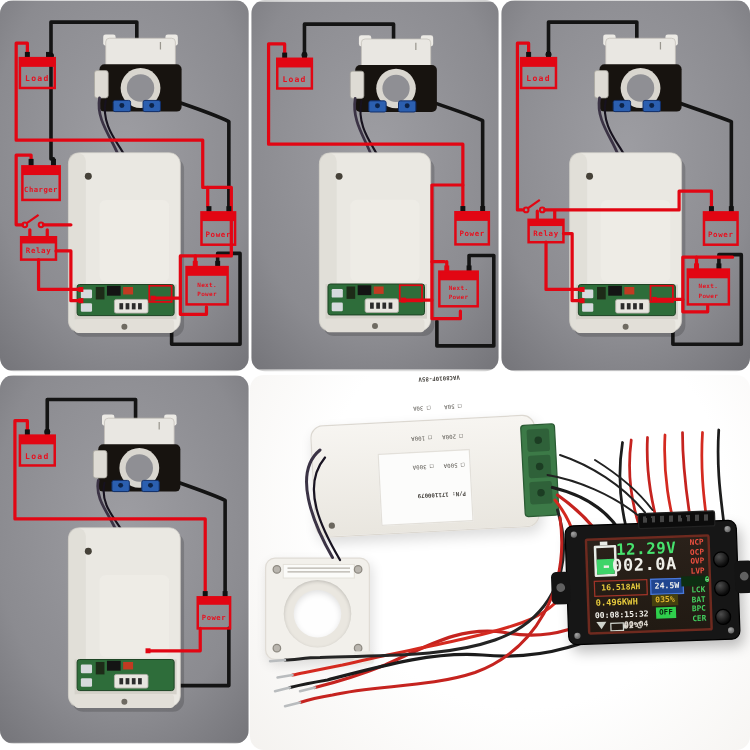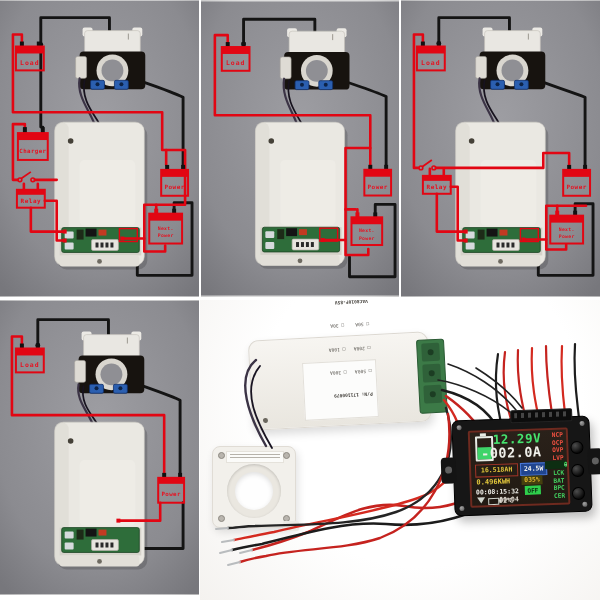--- a/index.html
+++ b/index.html
@@ -1,18 +1,18 @@
 <!DOCTYPE html>
 <html><head>
 <meta charset="utf-8">
 <style>
   html,body{margin:0;padding:0;background:#ffffff;}
   #canvas{position:relative;width:600px;height:600px;background:#fff;overflow:hidden;
           font-family:"DejaVu Sans Mono","Liberation Mono",monospace;}
-  .panel{position:absolute;overflow:hidden;}
+  .panel{position:absolute;overflow:hidden;border-radius:11px;}
   .diagram{box-shadow:inset 0 0 46px rgba(0,0,0,.28);}
   .diagram svg{display:block;}
   svg text{font-family:"DejaVu Sans Mono","Liberation Mono",monospace;}
   .dlabel{fill:#e8101f;font-weight:bold;letter-spacing:1px;text-anchor:middle;}
   .s65{font-size:6.5px;} .s60{font-size:6px;letter-spacing:.5px;} .s58{font-size:5.8px;letter-spacing:.4px;}
   .s48{font-size:4.8px;letter-spacing:.3px;}
   .rw{stroke:#e20613;stroke-width:2.6;fill:none;stroke-linejoin:round;stroke-linecap:round;}
   .bw{stroke:#141414;stroke-width:2.9;fill:none;stroke-linejoin:round;stroke-linecap:round;}
   .sensor{fill:none;stroke-linecap:round;}
   .battbox{fill:none;stroke:#e20613;stroke-width:2;}

